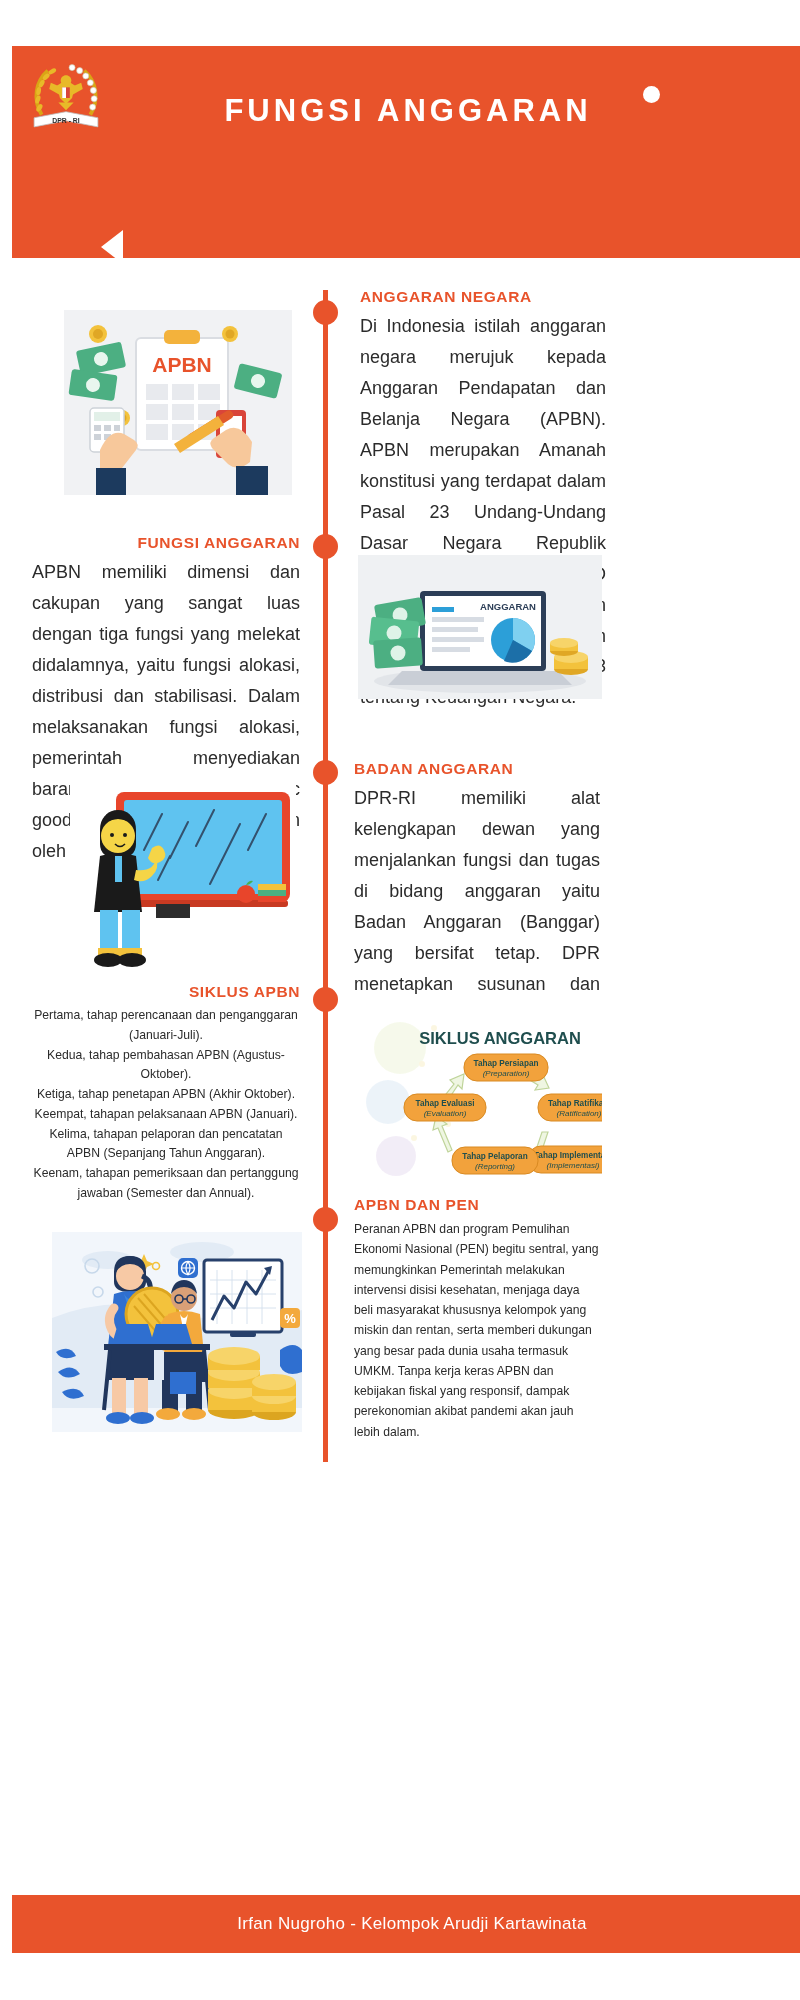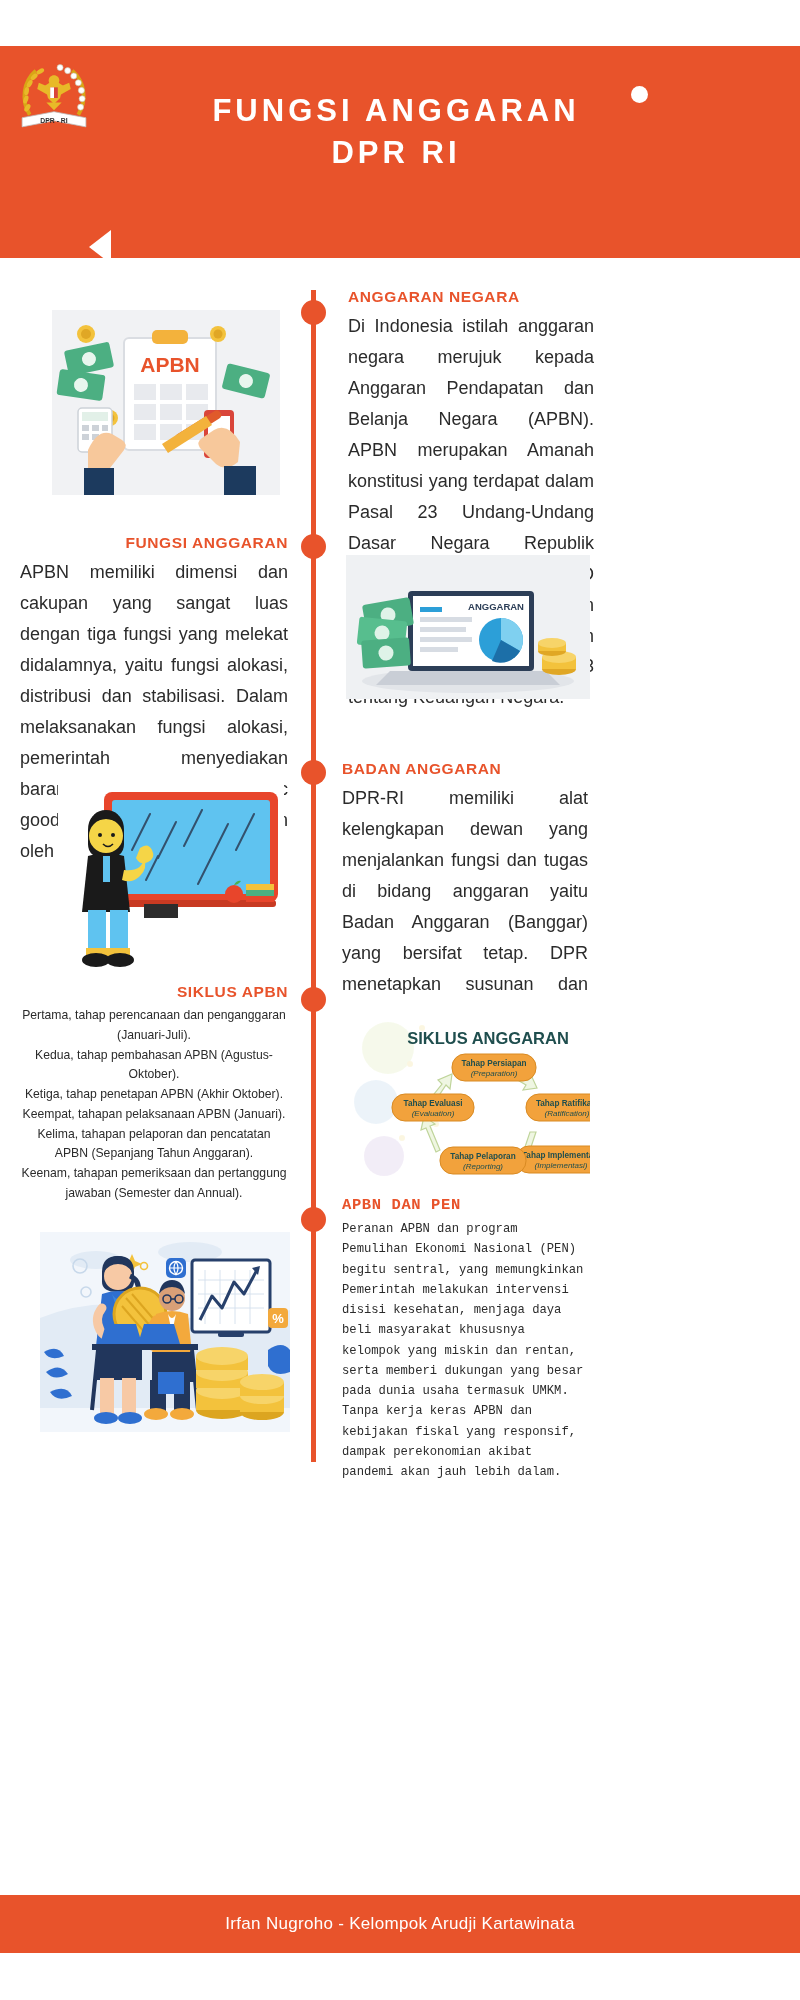--- a/index.html
+++ b/index.html
@@ -3,21 +3,21 @@
 <meta charset="utf-8">
 <style>
   * { box-sizing: border-box; margin:0; padding:0; }
   body {
     width: 800px; height: 2000px;
     background: #ffffff;
     font-family: "Liberation Sans", sans-serif;
     position: relative;
     overflow: hidden;
   }
-  .page { position:absolute; left:0; top:0; width:676px; height:2000px; background:#fff; }
+  .page { position:absolute; left:12px; top:0; width:676px; height:2000px; background:#fff; }
 
   
   .header {
     position:absolute; left:0; top:46px; width:800px; height:212px;
     background:#E8532B;
   }
   .logo { position:absolute; left:16px; top:14px; width:76px; height:76px; }
   .title {
     position:absolute; left:96px; top:44px; width:600px;
     color:#ffffff; font-size:31px; font-weight:bold;
@@ -110,21 +110,20 @@
         <path d="M45 36 h5 v14 h-5 z" fill="#FFFFFF"></path>
         <path d="M40 56 L50 66 L60 56 Z" fill="#E8B928"></path>
 
         <path d="M8 76 L50 68 L92 76 L92 88 L50 80 L8 88 Z" fill="#FFFFFF" stroke="#BBB" stroke-width="1"></path>
         <text x="50" y="83" font-size="9" font-weight="bold" text-anchor="middle" fill="#2b2b2b" font-family="Liberation Sans, sans-serif">DPR - RI</text>
       </svg>
     </div>
 
     <div class="title">
       <div>FUNGSI ANGGARAN</div>
-      <div>DPR RI</div>
     </div>
 
     <div class="header-dot"></div>
   </div>
 
   <div class="header-tri"></div>
 
   <div class="timeline"></div>
   <div class="tl-dot" style="top:300px;"></div>
   <div class="tl-dot" style="top:534px;"></div>
@@ -338,21 +337,21 @@
         </g>
         <g>
           <rect x="52" y="88" width="82" height="27" rx="13" fill="#F2A23C" stroke="#D98A22" stroke-width="1"></rect>
           <text x="93" y="100" font-size="8.2" font-weight="bold" fill="#1F4E4E">Tahap Evaluasi</text>
           <text x="93" y="110" font-size="8" font-style="italic" fill="#1F4E4E">(Evaluation)</text>
         </g>
       </g>
     </svg>
   </div>
 
-  <div class="block" style="left:342px; top:1196px; width:246px;font-family:Liberation Mono, monospace;">
+  <div class="block" style="left:342px; top:1196px; width:246px;">
     <div class="blk-title">APBN DAN PEN</div>
     <div class="blk-body plain" style="text-align:left; line-height:1.66;">Peranan APBN dan program Pemulihan Ekonomi Nasional (PEN) begitu sentral, yang memungkinkan Pemerintah melakukan intervensi disisi kesehatan, menjaga daya beli masyarakat khususnya kelompok yang miskin dan rentan, serta memberi dukungan yang besar pada dunia usaha termasuk UMKM. Tanpa kerja keras APBN dan kebijakan fiskal yang responsif, dampak perekonomian akibat pandemi akan jauh lebih dalam.</div>
   </div>
 
   <div class="illus" style="left:40px; top:1232px; width:250px; height:200px;">
     <svg viewBox="0 0 250 200" width="250" height="200">
       <rect width="250" height="200" fill="#F2F6FB"></rect>
       <g fill="#E2EBF5">
         <ellipse cx="56" cy="28" rx="26" ry="9"></ellipse>
           <ellipse cx="150" cy="20" rx="32" ry="10"></ellipse>

